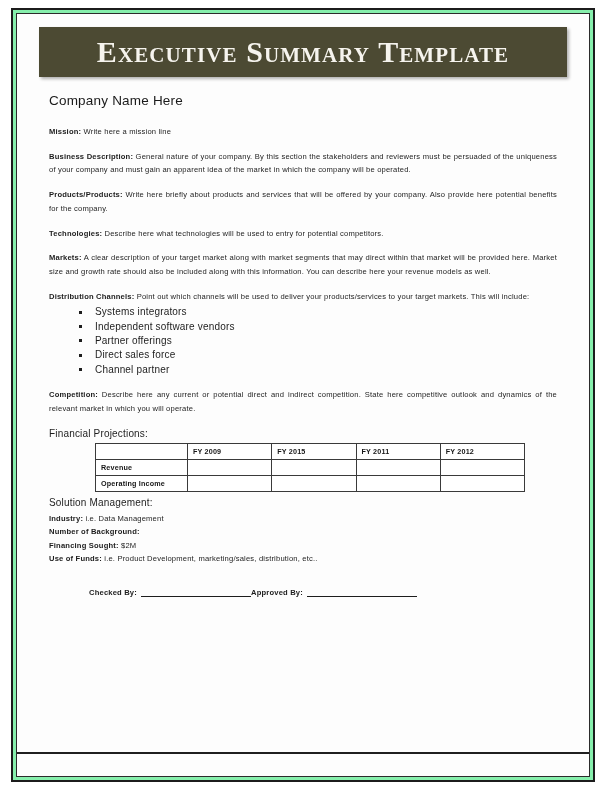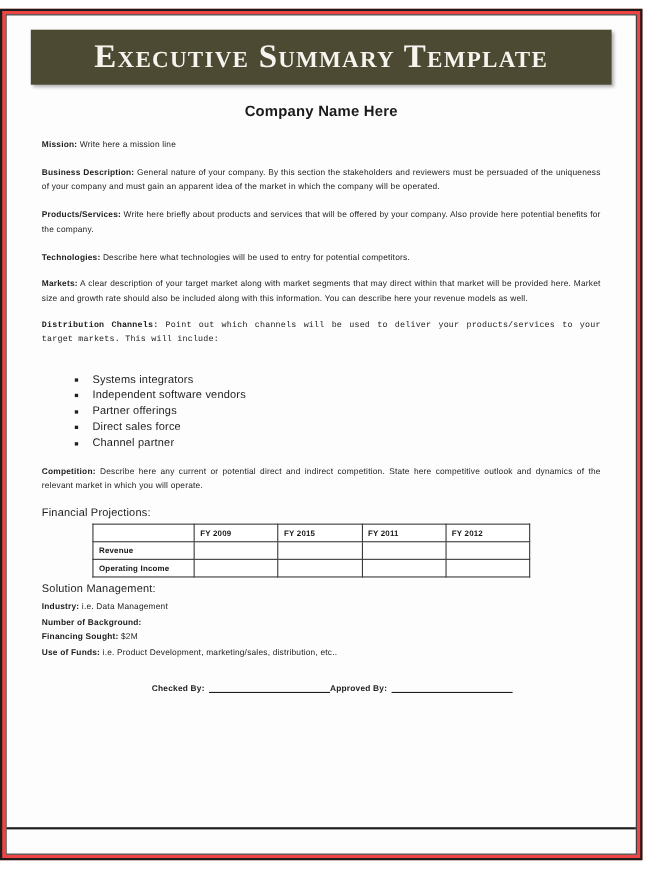--- a/index.html
+++ b/index.html
@@ -9,27 +9,27 @@
   }
   body {
     width: 600px;
     height: 790px;
     font-family: "Liberation Sans", sans-serif;
     overflow: hidden;
   }
 
   .page-frame {
     position: absolute;
-    left: 0;
+    left: 11px;
     top: 8px;
     width: 584px;
     height: 774px;
     box-sizing: border-box;
     border: 2px solid #1c1c1c;
-    background: #ef4444;
+    background: #86efac;
     padding-left: 43px;
   }
   .page-frame-inner {
     position: absolute;
     left: 3px;
     top: 3px;
     right: 3px;
     bottom: 3px;
     border: 1px solid #2b2b2b;
     box-sizing: border-box;
@@ -69,41 +69,39 @@
 
   
   .body-region {
     padding: 0 14px 0 14px;
     margin-top: 16px;
     color: #111111;
   }
 
   .company-heading {
     font-size: 13.5px;
-    font-weight: bold;
+    font-weight: normal;
     color: #1a1a1a;
     letter-spacing: 0.2px;
     margin-bottom: 17px;
-    text-align: center;
   }
 
   .para {
     font-size: 7.6px;
     line-height: 13.4px;
     color: #1d1d1d;
     text-align: justify;
     margin-bottom: 11.5px;
     letter-spacing: 0.18px;
   }
   .para .lbl {
     font-weight: bold;
   }
   .para.tight {
-    margin-bottom: 22px;
-    font-family: Liberation Mono, monospace;
+    margin-bottom: 2px;
   }
 
   ul.bullets {
     list-style: none;
     margin: 0 0 11px 0;
     padding: 0 0 0 30px;
   }
   ul.bullets li {
     font-size: 10px;
     line-height: 14.4px;
@@ -131,21 +129,21 @@
   }
 
   
   .fin-table-wrap {
     padding-left: 46px;
     margin-top: 2px;
     margin-bottom: 4px;
   }
   table.fin {
     border-collapse: collapse;
-    width: 398px;
+    width: 430px;
     table-layout: fixed;
   }
   table.fin td, table.fin th {
     border: 1px solid #3a3a3a;
     height: 15px;
     font-size: 7.2px;
     font-weight: bold;
     color: #161616;
     padding: 0 5px;
     text-align: left;
@@ -160,21 +158,21 @@
     line-height: 13.6px;
     color: #1d1d1d;
     letter-spacing: 0.18px;
   }
   .trailer .lbl { font-weight: bold; }
 
   
   .sign-row {
     margin-top: 22px;
     display: flex;
-    justify-content: center;
+    justify-content: flex-start;
     padding: 0 20px 0 40px;
     font-size: 7.6px;
     color: #1d1d1d;
     letter-spacing: 0.18px;
   }
   .sign-item { display: flex; align-items: flex-end; }
   .sign-item .sig-label { font-weight: bold; white-space: nowrap; }
   .sign-item .sig-rule {
     display: inline-block;
     width: 110px;
@@ -210,21 +208,21 @@
         <p class="para">
           <span class="lbl">Mission:</span><span> Write here a mission line</span>
         </p>
 
         <p class="para">
           <span class="lbl">Business Description:</span><span> General nature of your company. By this section the stakeholders and reviewers must be persuaded of the uniqueness of your company and must gain an apparent idea of the market in which the company will be operated.</span>
         </p>
 
 
         <p class="para">
-          <span class="lbl">Products/Services:</span><span> Write here briefly about products and services that will be offered by your company. Also provide here potential benefits for the company.</span>
+          <span class="lbl">Products/Products:</span><span> Write here briefly about products and services that will be offered by your company. Also provide here potential benefits for the company.</span>
         </p>
 
         <p class="para">
           <span class="lbl">Technologies:</span><span> Describe here what technologies will be used to entry for potential competitors.</span>
         </p>
 
         <p class="para">
           <span class="lbl">Markets:</span><span> A clear description of your target market along with market segments that may direct within that market will be provided here. Market size and growth rate should also be included along with this information. You can describe here your revenue models as well.</span>
         </p>
 

